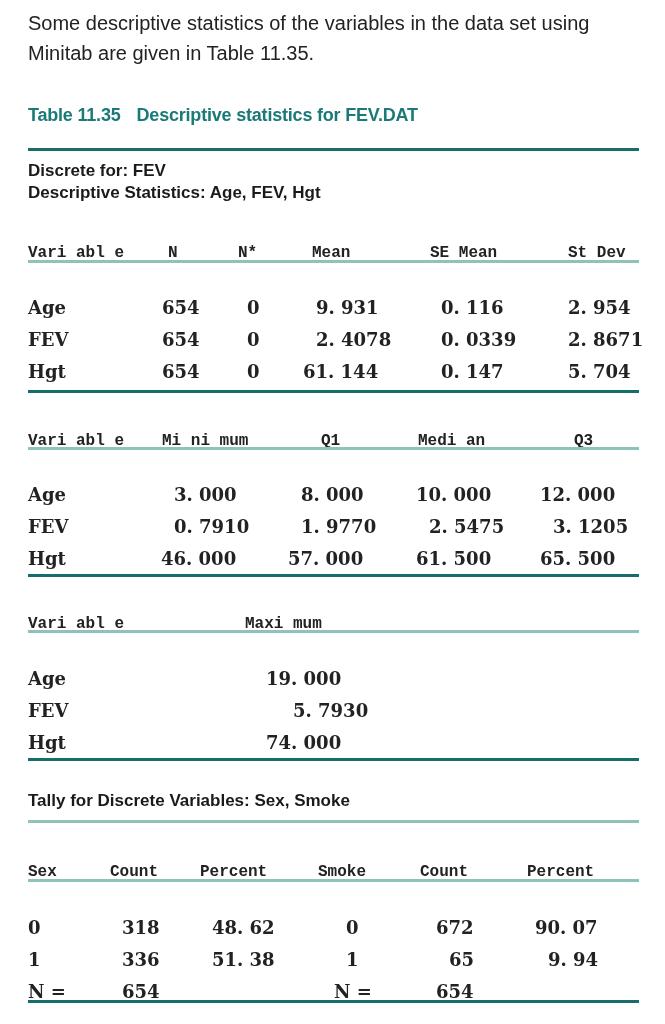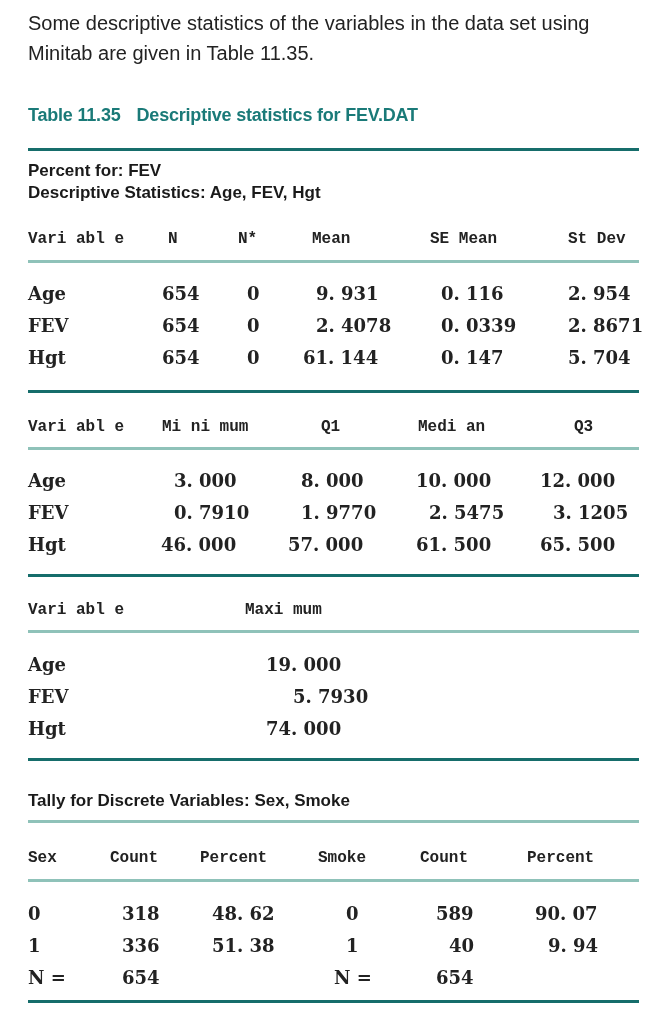--- a/index.html
+++ b/index.html
@@ -17,37 +17,37 @@
   .rule { position: absolute; left: 28px; width: 611px; }
   .rule.dark { height: 3px; background: #166d6b; }
   .rule.light { height: 3px; background: #8fc2b9; }
   .hdr {
     position: absolute; left: 28px;
     font-family: "Liberation Sans", sans-serif; font-size: 17px; font-weight: bold; color: #1a1a1a;
     line-height: 22px;
   }
   .row {
     position: absolute; left: 0; width: 665px; height: 28px;
-    font-family: "DejaVu Serif", serif; font-size: 18px; font-weight: bold; color: #222;
+    font-family: "DejaVu Serif", serif; font-size: 18px; font-weight: bold; color: #222; margin-top: 14px;
   }
   .row.head { font-size: 16px; font-weight: bold; font-family: "Liberation Mono", monospace; }
   .cell { position: absolute; top: 0; white-space: pre; }
 </style>
 </head>
 <body>
 
 <div class="intro">Some descriptive statistics of the variables in the data set using Minitab are given in Table 11.35.</div>
 
 <div class="caption">
   <span class="num">Table 11.35</span><span>Descriptive statistics for FEV.DAT</span>
 </div>
 
 <div class="rule dark" style="top:148px"></div>
 
-<div class="hdr" style="top:160px">Percent for: FEV</div>
+<div class="hdr" style="top:160px">Discrete for: FEV</div>
 <div class="hdr" style="top:182px">Descriptive Statistics: Age, FEV, Hgt</div>
 
 <div class="row head" style="top:230px">
   <span class="cell" style="left:28px">Vari abl e</span>
   <span class="cell" style="left:168px">N</span>
   <span class="cell" style="left:238px">N*</span>
   <span class="cell" style="left:312px">Mean</span>
   <span class="cell" style="left:430px">SE Mean</span>
   <span class="cell" style="left:568px">St Dev</span>
 </div>
@@ -142,29 +142,29 @@
   <span class="cell" style="left:420px">Count</span>
   <span class="cell" style="left:527px">Percent</span>
 </div>
 <div class="rule light" style="top:879px"></div>
 
 <div class="row" style="top:903px">
   <span class="cell" style="left:28px">0</span>
   <span class="cell" style="left:122px">318</span>
   <span class="cell" style="left:212px">48. 62</span>
   <span class="cell" style="left:346px">0</span>
-  <span class="cell" style="left:436px">589</span>
+  <span class="cell" style="left:436px">672</span>
   <span class="cell" style="left:535px">90. 07</span>
 </div>
 <div class="row" style="top:935px">
   <span class="cell" style="left:28px">1</span>
   <span class="cell" style="left:122px">336</span>
   <span class="cell" style="left:212px">51. 38</span>
   <span class="cell" style="left:346px">1</span>
-  <span class="cell" style="left:449px">40</span>
+  <span class="cell" style="left:449px">65</span>
   <span class="cell" style="left:548px">9. 94</span>
 </div>
 <div class="row" style="top:967px">
   <span class="cell" style="left:28px">N =</span>
   <span class="cell" style="left:122px">654</span>
   <span class="cell" style="left:334px">N =</span>
   <span class="cell" style="left:436px">654</span>
 </div>
 <div class="rule dark" style="top:1000px"></div>
 

